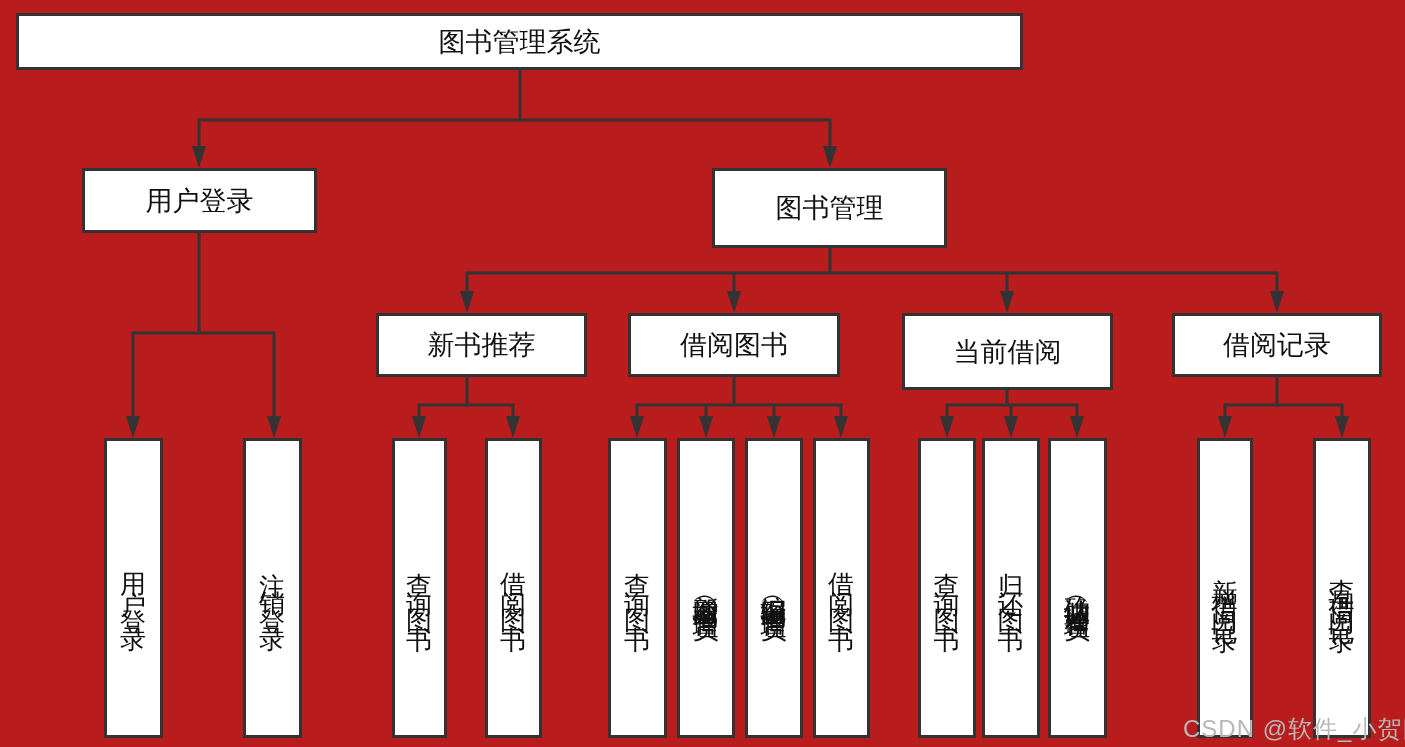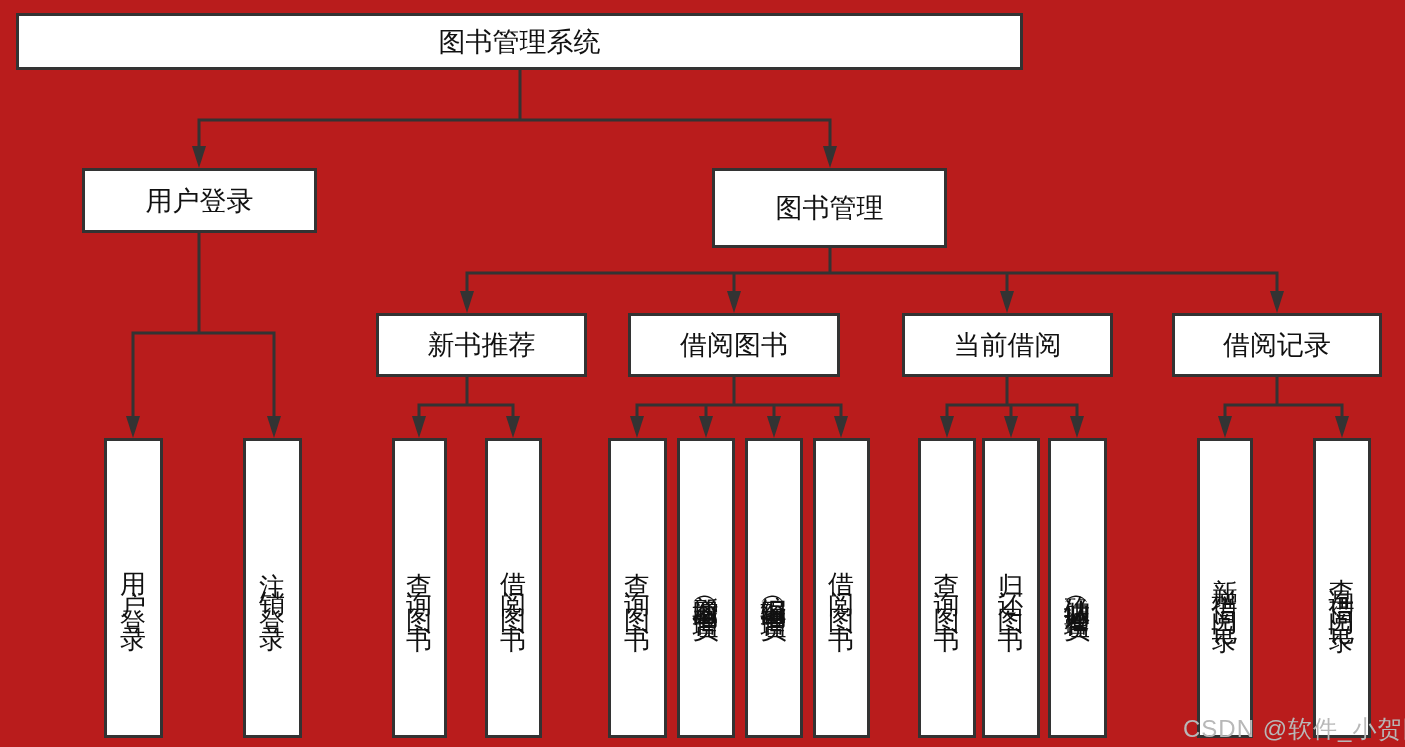--- a/index.html
+++ b/index.html
@@ -52,21 +52,21 @@
   }
   .box.leaf.len6 { letter-spacing: 10px; }
   .box.leaf.len9 { letter-spacing: 3px; }
 
   
   #n-root  { left: 16px;  top: 13px;  width: 1007px; height: 57px; }
   #n-l1a   { left: 82px;  top: 168px; width: 235px;  height: 65px; }
   #n-l1b   { left: 712px; top: 168px; width: 235px;  height: 80px; }
   #n-l2a   { left: 376px;  top: 313px; width: 211px; height: 64px; }
   #n-l2b   { left: 628px;  top: 313px; width: 212px; height: 64px; }
-  #n-l2c   { left: 902px;  top: 313px; width: 211px; height: 64px; }
+  #n-l2c   { left: 902px;  top: 313px; width: 211px; height: 77px; }
   #n-l2d   { left: 1172px; top: 313px; width: 210px; height: 64px; }
   #leaf0  { left: 104px;  width: 59px; }
   #leaf1  { left: 243px;  width: 59px; }
   #leaf2  { left: 392px;  width: 55px; }
   #leaf3  { left: 485px;  width: 57px; }
   #leaf4  { left: 608px;  width: 59px; }
   #leaf5  { left: 677px;  width: 58px; }
   #leaf6  { left: 745px;  width: 58px; }
   #leaf7  { left: 813px;  width: 57px; }
   #leaf8  { left: 918px;  width: 58px; }

